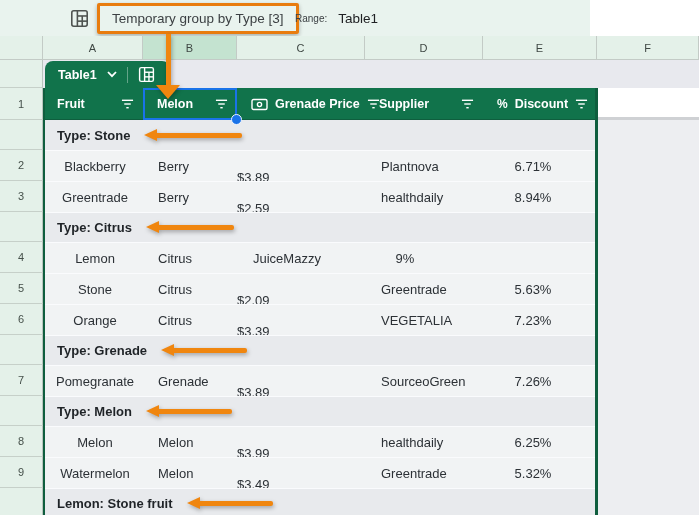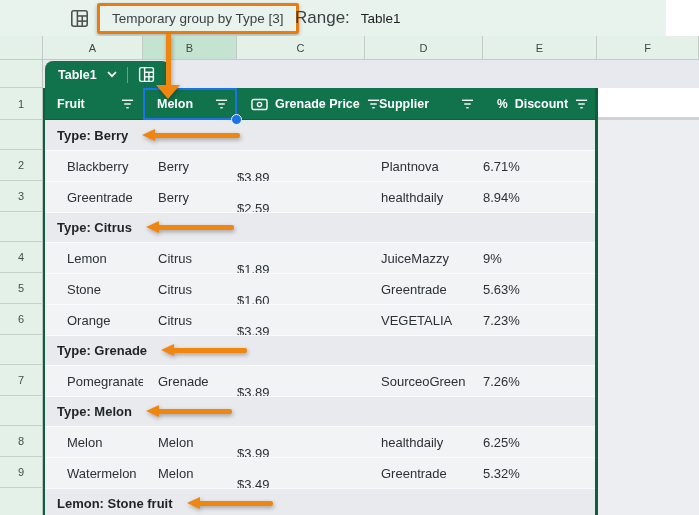--- a/index.html
+++ b/index.html
@@ -1,28 +1,28 @@
 <!DOCTYPE html>
 <html><head>
 <meta charset="utf-8">
 <style>
   html,body{margin:0;padding:0;}
   *{box-sizing:border-box;}
   body{font-family:"Liberation Sans","DejaVu Sans",sans-serif;background:#fff;}
   .canvas{position:relative;width:699px;height:515px;overflow:hidden;background:#fff;}
 
   
-  .topbar{position:absolute;left:0;top:0;width:666px;height:36px;background:#e9f3ee;display:flex;align-items:center;}
+  .topbar{position:absolute;left:0;top:0;width:590px;height:36px;background:#e9f3ee;display:flex;align-items:center;}
   .topbar-icon{position:absolute;left:70px;top:9px;width:19px;height:19px;color:#4e5350;}
   .orange-box{position:absolute;left:97px;top:3px;height:31px;display:flex;align-items:center;
     border:3px solid #e87c0e;border-radius:2px;background:transparent;padding:0 12px;
     box-shadow:0 2px 4px rgba(0,0,0,.28);}
   .orange-box span{font-size:13.5px;color:#3c4043;white-space:nowrap;}
   .range-wrap{position:absolute;left:295px;top:0;height:36px;display:flex;align-items:center;gap:11px;}
-  .range-label{font-size:17px;color:#3c4043;}
+  .range-label{font-size:10px;color:#3c4043;}
   .range-value{font-size:13.5px;color:#202124;}
 
   
   .colstrip{position:absolute;left:0;top:36px;width:699px;height:24px;display:flex;}
   .colstrip .cell{height:24px;background:#e4f1e9;border-right:1px solid #c3cbc6;border-bottom:1px solid #c3cbc6;
     display:flex;align-items:center;justify-content:center;font-size:11px;color:#3e4743;}
   .colstrip .corner{width:43px;}
   .colstrip .sel{background:#c4e3d0;}
 
   
@@ -62,25 +62,25 @@
   
   .right-area{position:absolute;left:597px;top:120px;width:102px;height:395px;background:#edeef1;}
 
   
   .tbody{position:absolute;left:43px;top:120px;width:554px;height:395px;display:flex;flex-direction:column;overflow:hidden;}
   .row{display:flex;align-items:center;flex:0 0 auto;border-top:1px solid #fafbfd;}
   .row.first{border-top:none;}
   .row.data{height:31px;background:#f1f3f4;}
   .row.group{height:30px;background:#e8eaed;}
   .c{font-size:13px;color:#2c3136;white-space:nowrap;overflow:hidden;flex:0 0 auto;}
-  .c.fruit{width:100px;padding-left:24px;}
+  .c.fruit{width:100px;padding-left:4px;text-align:center;}
   .c.type{width:94px;padding-left:15px;}
   .c.price{width:128px;padding-right:11px;margin-top:23px;}
   .c.supplier{width:118px;padding-left:16px;}
-  .c.discount{width:114px;padding-right:14px;text-align:left;}
+  .c.discount{width:114px;padding-right:14px;text-align:center;}
   .glabel{font-size:13px;font-weight:bold;color:#1f2327;padding-left:14px;white-space:nowrap;}
 
   
   .down-arrow{position:absolute;left:156px;top:34px;width:27px;height:65px;z-index:40;
     filter:drop-shadow(1px 2px 2px rgba(0,0,0,.3));}
   .down-arrow .shaft{position:absolute;left:10px;top:0;width:5px;height:52px;background:#f0860f;}
   .down-arrow .head{position:absolute;left:0;top:51px;width:0;height:0;
     border-left:12px solid transparent;border-right:12px solid transparent;border-top:14px solid #f0860f;}
   .arrow-left{position:relative;height:13px;flex:0 0 auto;margin-left:14px;
     filter:drop-shadow(1px 2px 2px rgba(0,0,0,.3));}
@@ -228,21 +228,21 @@
   </div>
 
   <div class="type-sel"></div>
   <div class="sel-handle"></div>
 
   <div class="f-row1"></div>
   <div class="right-area"></div>
 
   <div class="tbody">
     <div class="row group first">
-      <span class="glabel">Type: Berry</span>
+      <span class="glabel">Type: Stone</span>
       <span class="arrow-left" style="width:98px;">
           <i class="ah"></i>
           <i class="as"></i>
         </span>
     </div>
     <div class="row data">
       <span class="c fruit">Blackberry</span>
       <span class="c type">Berry</span>
       <span class="c price">$3.89</span>
       <span class="c supplier">Plantnova</span>
@@ -258,28 +258,27 @@
     <div class="row group">
       <span class="glabel">Type: Citrus</span>
       <span class="arrow-left" style="width:88px;">
           <i class="ah"></i>
           <i class="as"></i>
         </span>
     </div>
     <div class="row data">
       <span class="c fruit">Lemon</span>
       <span class="c type">Citrus</span>
-      <span class="c price">$1.89</span>
       <span class="c supplier">JuiceMazzy</span>
       <span class="c discount">9%</span>
     </div>
     <div class="row data">
       <span class="c fruit">Stone</span>
       <span class="c type">Citrus</span>
-      <span class="c price">$1.60</span>
+      <span class="c price">$2.09</span>
       <span class="c supplier">Greentrade</span>
       <span class="c discount">5.63%</span>
     </div>
     <div class="row data">
       <span class="c fruit">Orange</span>
       <span class="c type">Citrus</span>
       <span class="c price">$3.39</span>
       <span class="c supplier">VEGETALIA</span>
       <span class="c discount">7.23%</span>
     </div>

